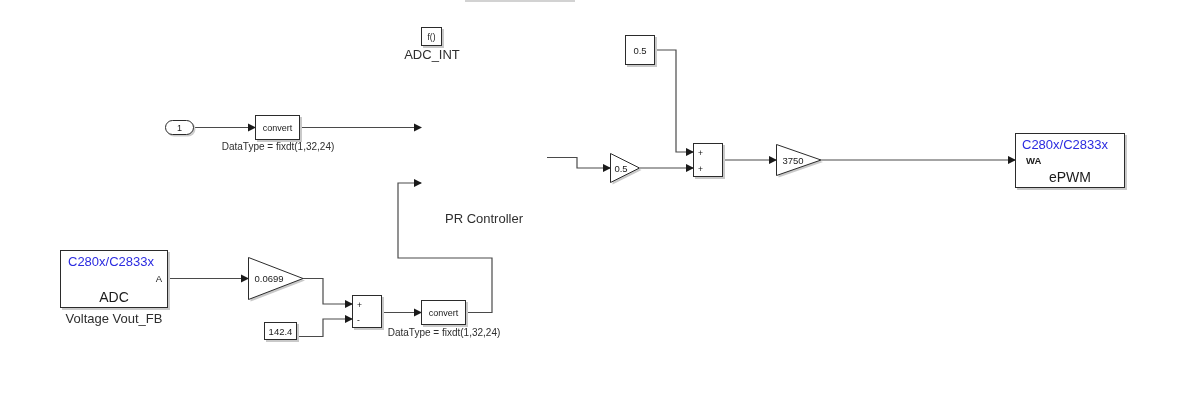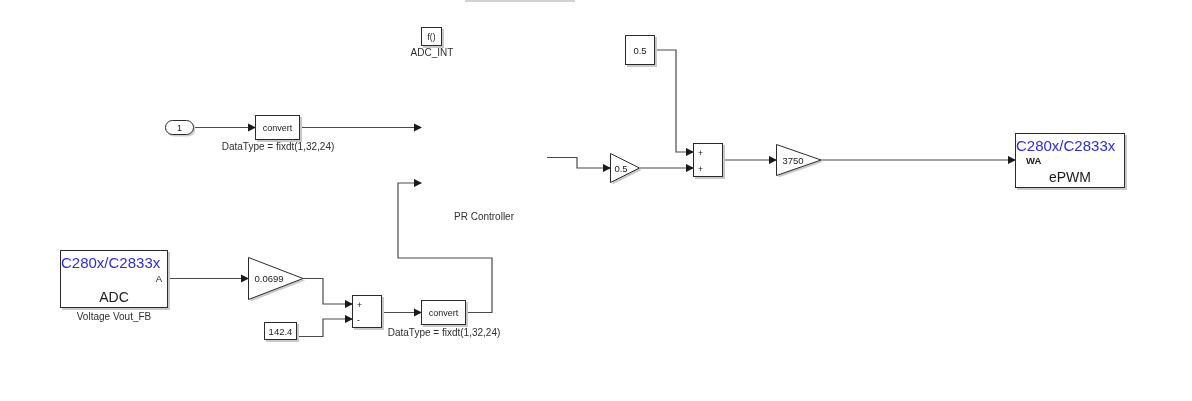--- a/index.html
+++ b/index.html
@@ -14,26 +14,26 @@
   .wires { position:absolute; left:0; top:0; width:1192px; height:401px; }
   .block {
     position:absolute; box-sizing:border-box; background:#ffffff;
     border:1px solid #2b2b2b; box-shadow:2px 2px 0 #c9c9c9;
   }
   .center-text { display:flex; align-items:center; justify-content:center; }
   .fs9  { font-size:9px; }
   .fs95 { font-size:9.5px; }
   .sublabel {
     position:absolute; transform:translateX(-50%); white-space:nowrap;
-    font-size:10px; color:#2e2e2e;
+    font-size:13px; color:#2e2e2e;
   }
   .portlabel { position:absolute; font-size:9.5px; color:#1a1a1a; white-space:nowrap; }
   .blue-header {
-    position:absolute; top:3px; left:0; right:0; text-align:left;
-    font-size:15px; color:var(--header-blue, #2b2be0); white-space:nowrap;
+    position:absolute; top:3px; left:0; right:0; text-align:center;
+    font-size:13px; color:var(--header-blue, #2b2be0); white-space:nowrap;
   }
   .bottom-name {
     position:absolute; bottom:2px; left:0; right:0; text-align:center;
     font-size:14px; color:#1a1a1a;
   }
   .oval {
     position:absolute; box-sizing:border-box; background:#ffffff;
     border:1px solid #2b2b2b; border-radius:8px; box-shadow:1.5px 1.5px 0 #cecece;
   }
   .sum-sign { position:absolute; left:4px; font-size:8.5px; line-height:8px; color:#111; }

